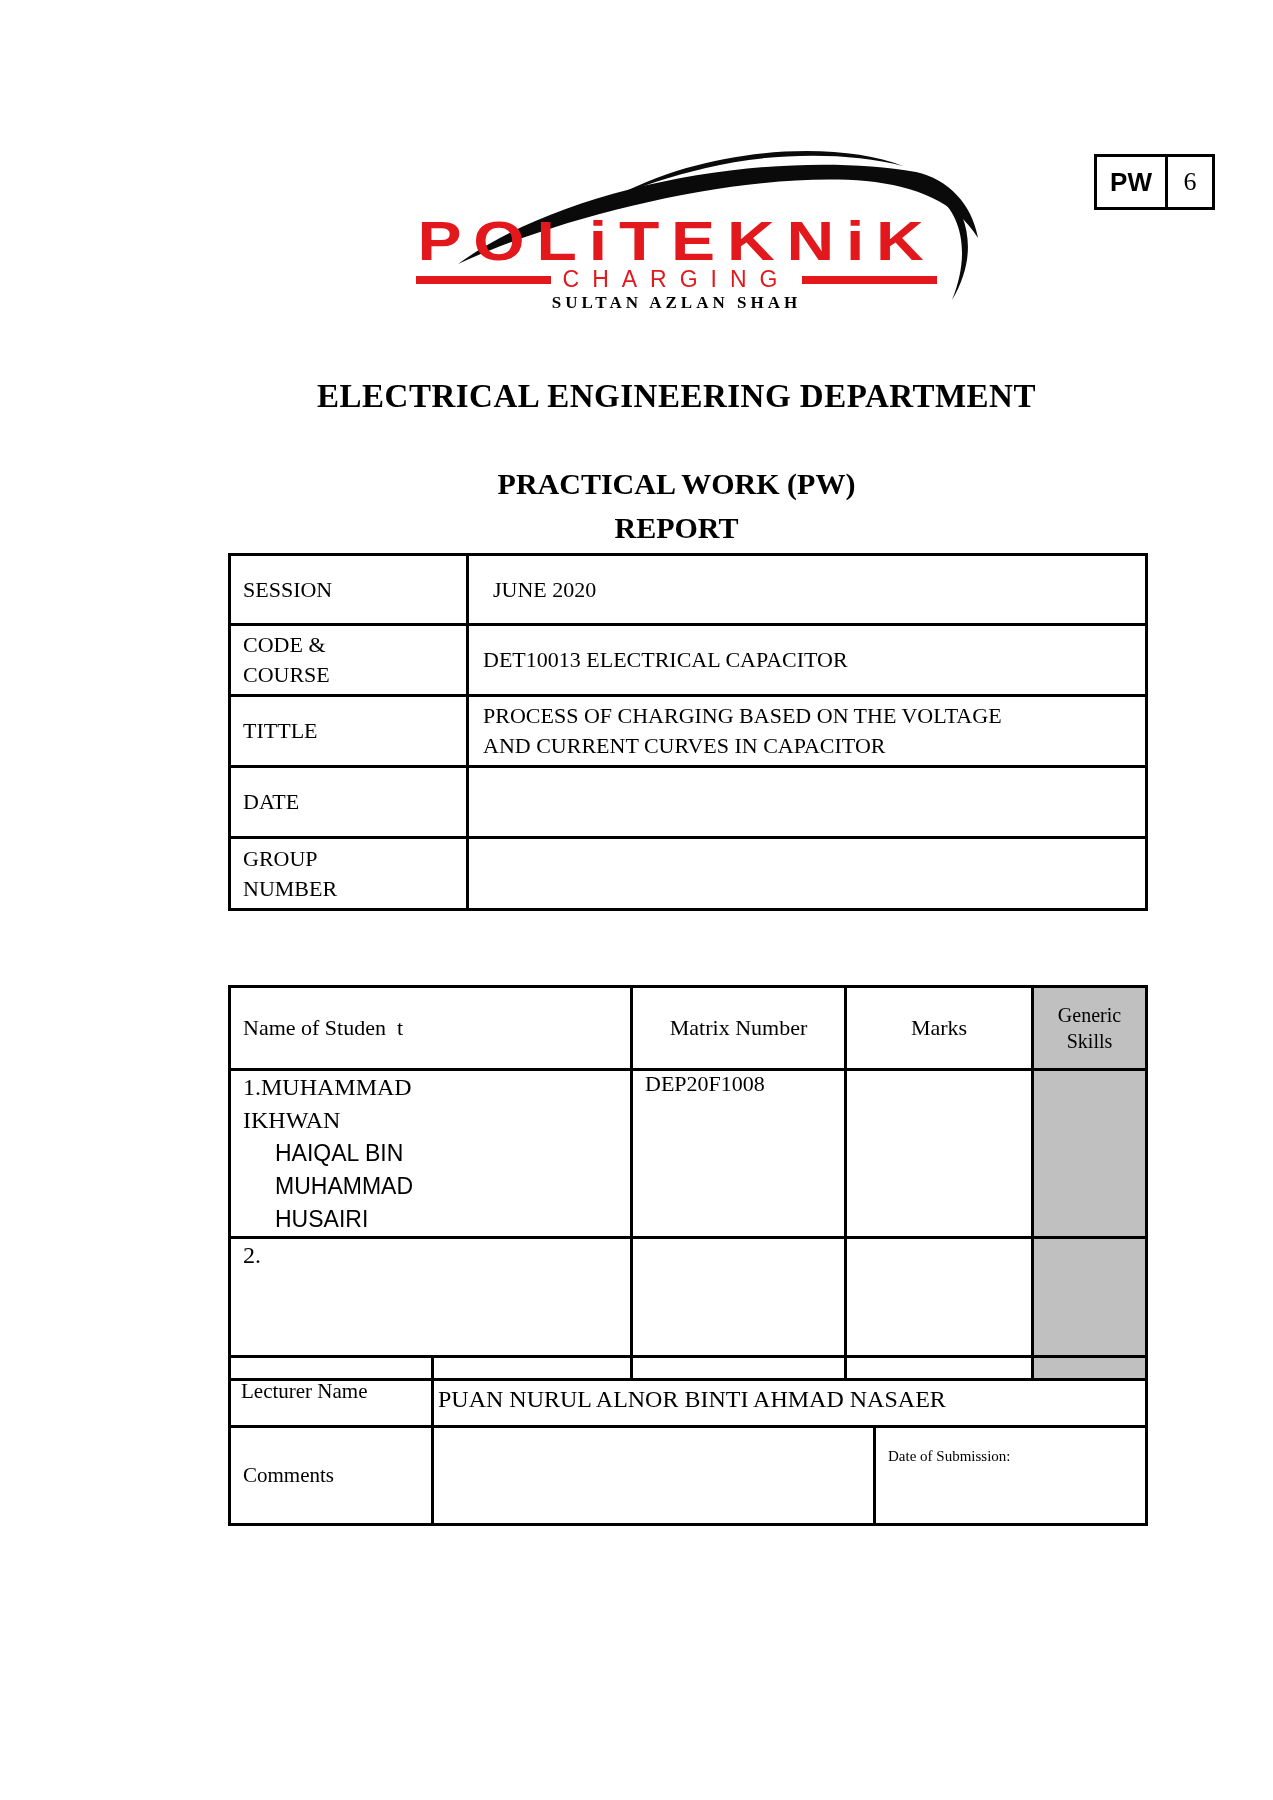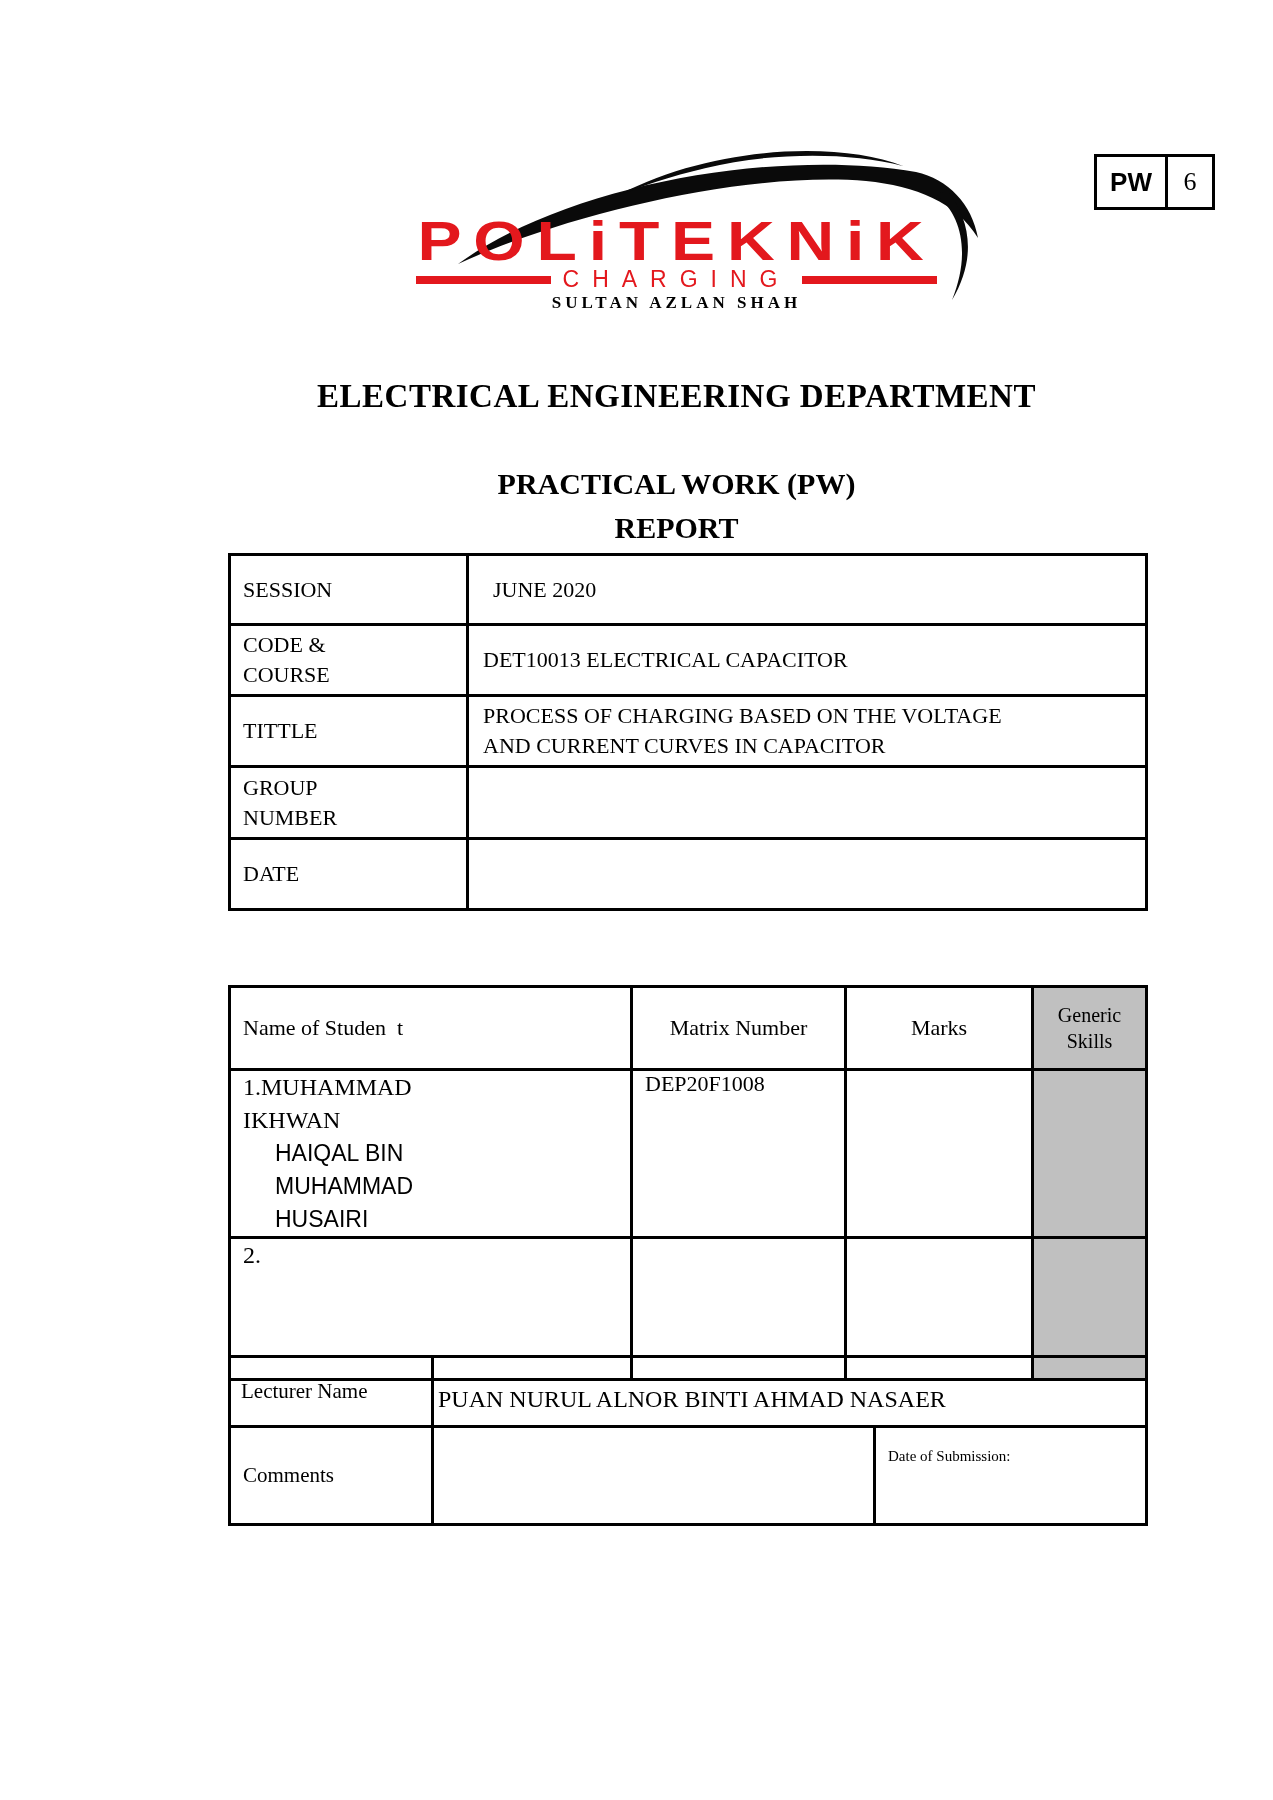--- a/index.html
+++ b/index.html
@@ -137,30 +137,30 @@
     </tr>
     <tr style="height:71px">
       <td>
             <div class="pre">TITTLE</div>
           </td>
       <td class="val">
             <div class="pre">PROCESS OF CHARGING BASED ON THE VOLTAGE
 AND CURRENT CURVES IN CAPACITOR</div>
           </td>
     </tr>
+    <tr style="height:71px">
+      <td>
+            <div class="pre">DATE</div>
+          </td>
+      <td class="val"></td>
+    </tr>
     <tr style="height:72px">
       <td>
             <div class="pre">GROUP
 NUMBER</div>
-          </td>
-      <td class="val"></td>
-    </tr>
-    <tr style="height:71px">
-      <td>
-            <div class="pre">DATE</div>
           </td>
       <td class="val"></td>
     </tr>
   </tbody>
     </table>
 
   <table id="students-table">
     <colgroup>
       <col style="width:402px">
         <col style="width:214px">

